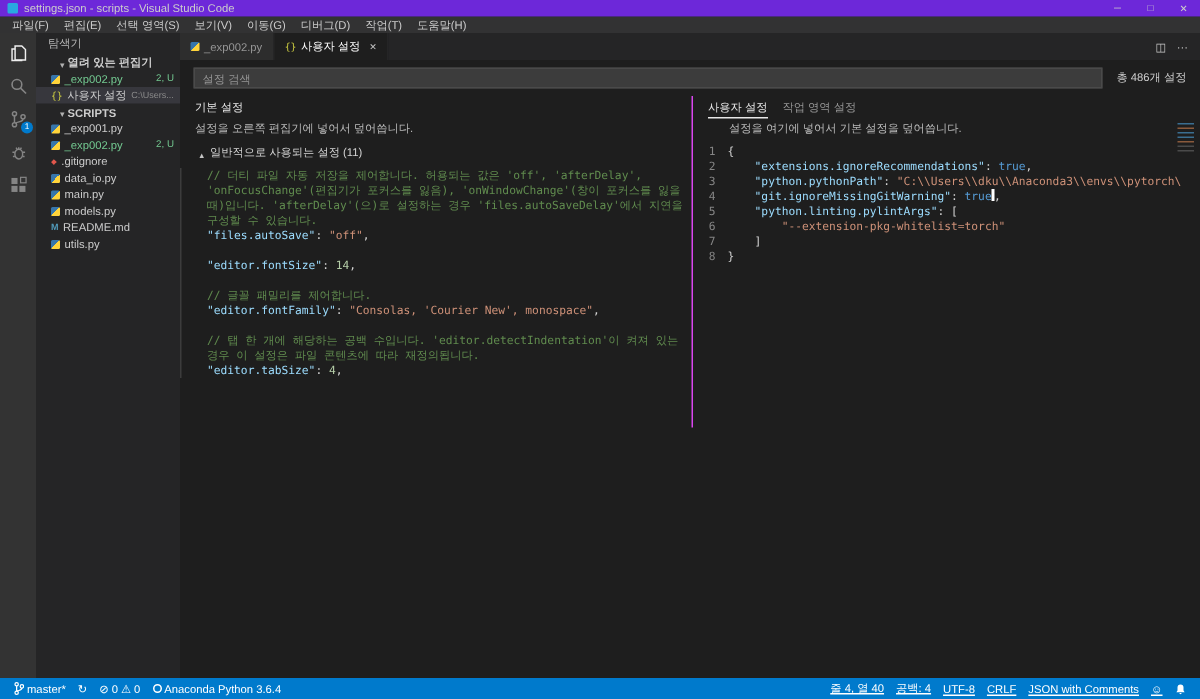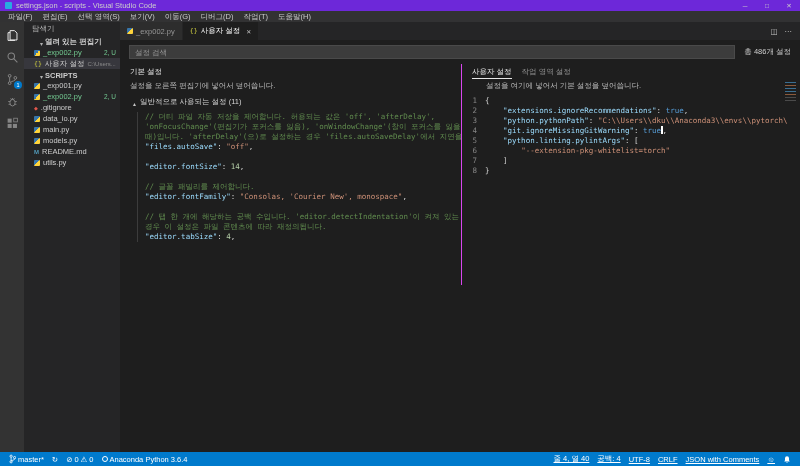--- a/index.html
+++ b/index.html
@@ -56,21 +56,21 @@
   .pane-left { width:342px; border-right:1px solid #d946ef; flex:none; }
   .pane-right { flex:1; }
   .pane-header { height:15px; display:flex; align-items:center; padding:0 10px; gap:10px; font-size:7.5px; }
   .pane-title { color:#e7e7e7; }
   .pane-tab { color:#969696; height:100%; display:flex; align-items:center; }
   .pane-tab.active { color:#e7e7e7; box-shadow:inset 0 -1px 0 #e7e7e7; }
   .pane-desc { padding:2px 10px 4px 10px; font-size:7.5px; color:#bbbbbb; white-space:nowrap; overflow:hidden; }
   .pane-desc.indented { padding-left:24px; }
   .fold-row { padding:2px 0 3px 12px; font-size:7.5px; color:#d4d4d4; display:flex; gap:3px; align-items:flex-end; }
   .fold-icon { font-size:5px; color:#c5c5c5; }
-  .code-block { margin-left:17px; border-left:1px solid #3c3c3c; padding-left:7px; margin-top:2px; }
+  .code-block { border-left:1px solid #3c3c3c; padding-left:17px; margin-top:2px; }
   .code-line { height:10px; line-height:10px; font-family:"DejaVu Sans Mono",monospace; font-size:7.5px; white-space:pre; overflow:hidden; color:#d4d4d4; }
   .line-num { display:inline-block; width:15px; margin-right:8px; text-align:right; color:#858585; }
   .tok-cmt { color:#608b4e; } .tok-key { color:#9cdcfe; } .tok-str { color:#ce9178; }
   .tok-num { color:#b5cea8; } .tok-kw { color:#569cd6; } .tok-pun { color:#d4d4d4; }
   .tok-cur { display:inline-block; width:1.5px; height:8px; background:#ffffff; vertical-align:-1px; }
   .user-code { margin-top:1px; }
   .minimap { position:absolute; top:16px; right:3px; width:13px; }
   .minimap div { height:1.5px; margin:1.5px 1px; background:#4a4a4a; }
   .minimap .mm-b { background:#3a6e91; } .minimap .mm-o { background:#8a5a3c; }
 
@@ -245,20 +245,21 @@
             </div>
             <div class="pane-desc">설정을 오른쪽 편집기에 넣어서 덮어씁니다.</div>
             <div class="fold-row">
               <span class="fold-icon">▲</span>
               <span>일반적으로 사용되는 설정 (11)</span>
             </div>
             <div class="code-block">
                 <div class="code-line"><span class="tok-cmt">// 더티 파일 자동 저장을 제어합니다. 허용되는 값은 'off', 'afterDelay',</span></div>
                 <div class="code-line"><span class="tok-cmt">'onFocusChange'(편집기가 포커스를 잃음), 'onWindowChange'(창이 포커스를 잃을</span></div>
                 <div class="code-line"><span class="tok-cmt">때)입니다. 'afterDelay'(으)로 설정하는 경우 'files.autoSaveDelay'에서 지연을</span></div>
+                <div class="code-line"><span class="tok-cmt">구성할 수 있습니다.</span></div>
                 <div class="code-line"><span class="tok-key">"files.autoSave"</span><span class="tok-pun">: </span><span class="tok-str">"off"</span><span class="tok-pun">,</span></div>
                 <div class="code-line"></div>
                 <div class="code-line"><span class="tok-key">"editor.fontSize"</span><span class="tok-pun">: </span><span class="tok-num">14</span><span class="tok-pun">,</span></div>
                 <div class="code-line"></div>
                 <div class="code-line"><span class="tok-cmt">// 글꼴 패밀리를 제어합니다.</span></div>
                 <div class="code-line"><span class="tok-key">"editor.fontFamily"</span><span class="tok-pun">: </span><span class="tok-str">"Consolas, 'Courier New', monospace"</span><span class="tok-pun">,</span></div>
                 <div class="code-line"></div>
                 <div class="code-line"><span class="tok-cmt">// 탭 한 개에 해당하는 공백 수입니다. 'editor.detectIndentation'이 켜져 있는</span></div>
                 <div class="code-line"><span class="tok-cmt">경우 이 설정은 파일 콘텐츠에 따라 재정의됩니다.</span></div>
                 <div class="code-line"><span class="tok-key">"editor.tabSize"</span><span class="tok-pun">: </span><span class="tok-num">4</span><span class="tok-pun">,</span></div>

